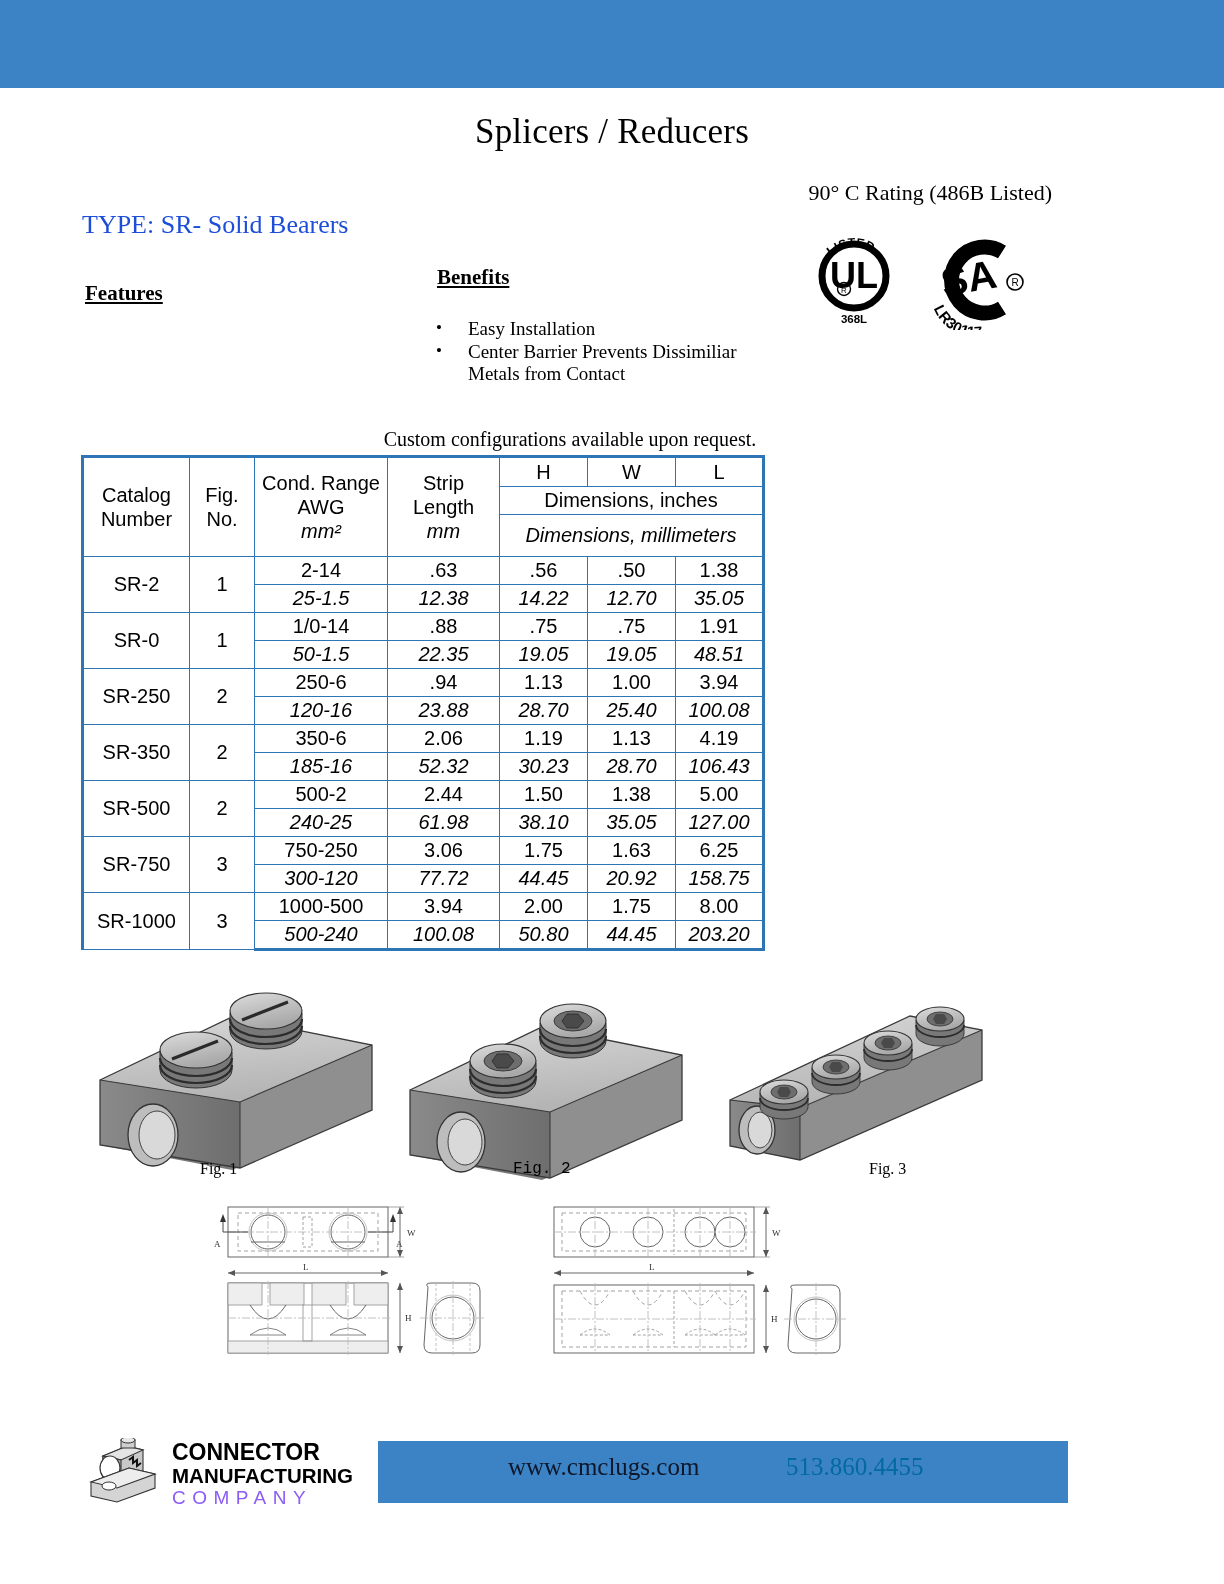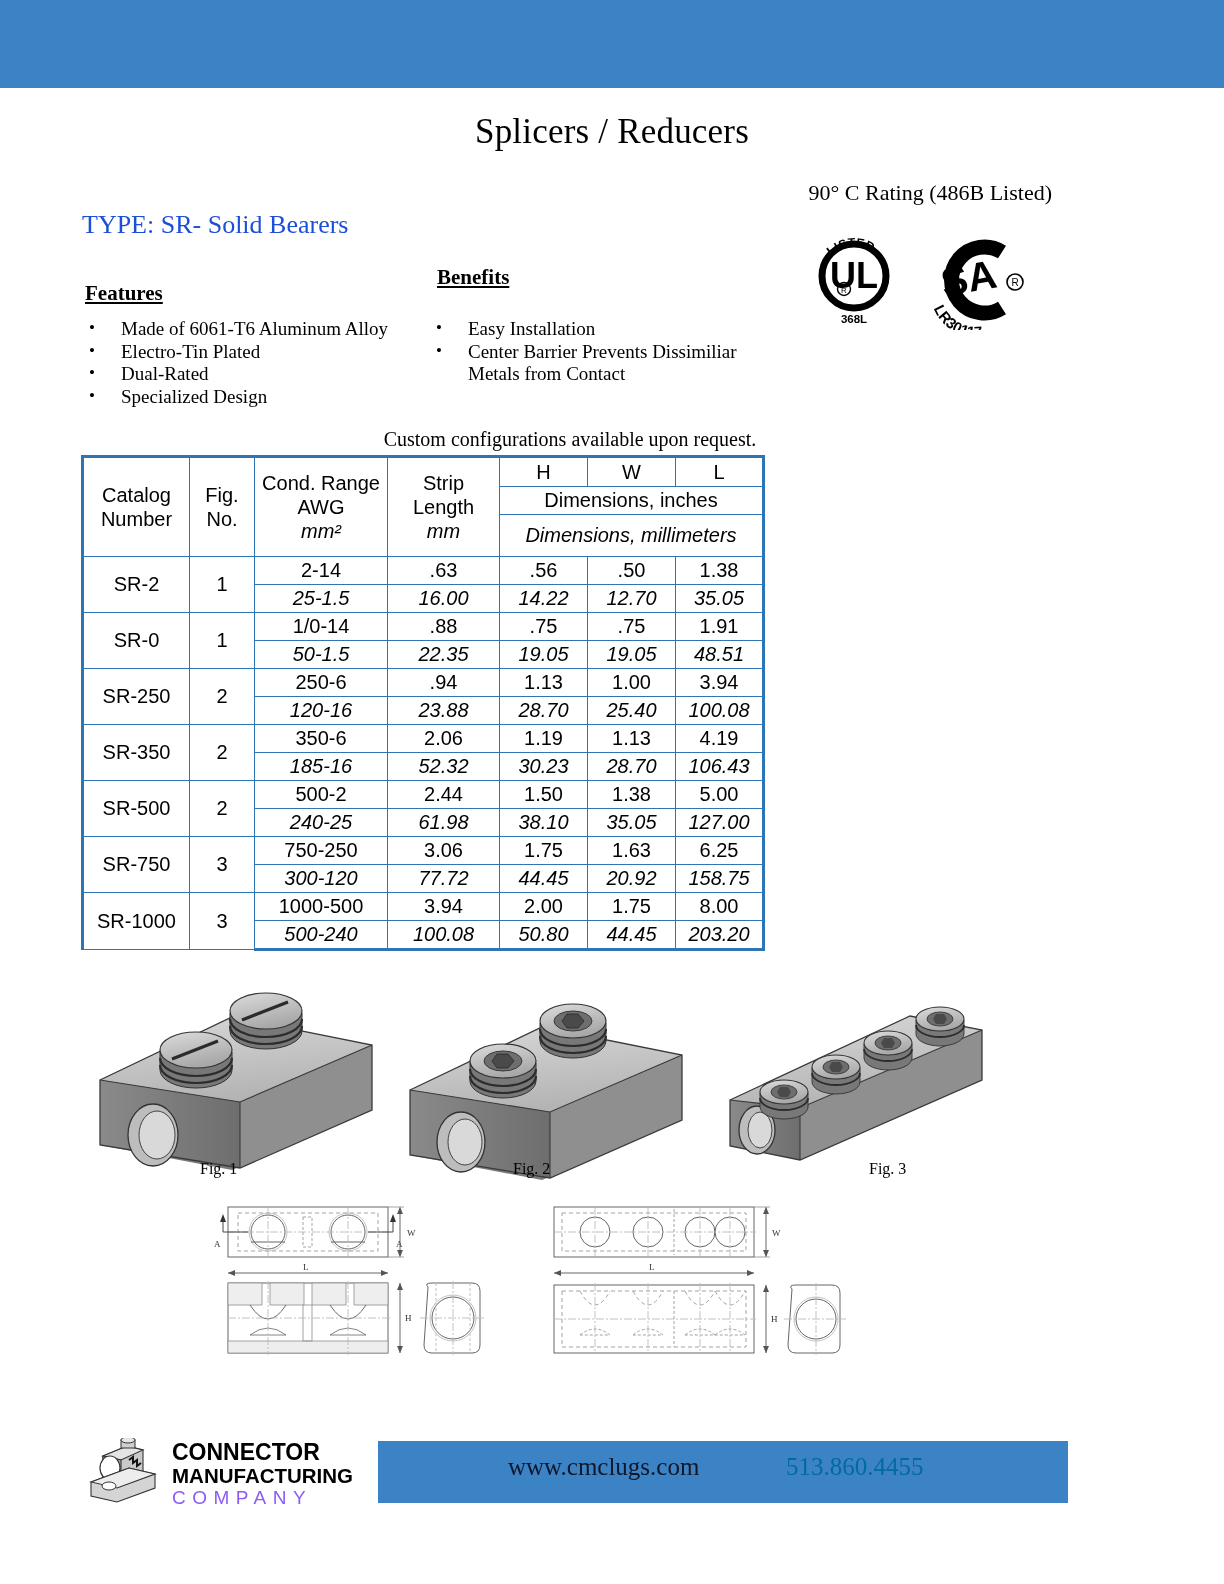--- a/index.html
+++ b/index.html
@@ -99,21 +99,21 @@
   .row-mm td{height:27px;font-style:italic;}
   .cat-cell{font-size:21px;}
 
   
   .figures{position:absolute;left:0;top:950px;width:1224px;height:250px;}
   .fig-cap{
     position:absolute;font-size:16px;font-family:"Liberation Serif",serif;
     top:1160px;
   }
   .fig1-cap{left:200px;}
-  .fig2-cap{left:513px;}
+  .fig2-cap{left:513px;font-family:Liberation Mono, monospace;}
   .fig3-cap{left:869px;}
 
   
   .drawings{position:absolute;left:0px;top:1195px;width:1224px;height:170px;}
 
   
   .footer-bar{position:absolute;left:378px;top:1441px;width:690px;height:62px;background:#3b83c5;}
   .footer-url{
     position:absolute;left:508px;top:1453px;
     font-size:25px;color:#0f172a;font-family:"Liberation Serif",serif;
@@ -162,26 +162,20 @@
       <path id="csaarc" d="M 14 72 A 45 45 0 0 0 96 86" fill="none"></path>
       <text font-family="Liberation Sans, sans-serif" font-size="15" font-weight="bold" fill="#000">
         <textPath href="#csaarc" startOffset="6%">LR30117</textPath>
       </text>
     </svg>
   </div>
 
   <div class="col-head features-head">Features</div>
   <div class="col-head benefits-head">Benefits</div>
 
-  <ul class="bullets features-list">
-    <li>Made of 6061-T6 Aluminum Alloy</li>
-    <li>Electro-Tin Plated</li>
-    <li>Dual-Rated</li>
-    <li>Specialized Design</li>
-  </ul>
 
   <ul class="bullets benefits-list">
     <li>Easy Installation</li>
     <li>Center Barrier Prevents Dissimiliar Metals from Contact</li>
   </ul>
 
   <div class="custom-note">Custom configurations available upon request.</div>
 
   <table class="spec-table">
     <colgroup>
@@ -228,21 +222,21 @@
         <td class="cat-cell outer-l" rowspan="2">SR-2</td>
         <td rowspan="2">1</td>
         <td>2-14</td>
         <td>.63</td>
         <td>.56</td>
         <td>.50</td>
         <td class="outer-r">1.38</td>
       </tr>
       <tr class="row-mm">
         <td>25-1.5</td>
-        <td>16.00</td>
+        <td>12.38</td>
         <td>14.22</td>
         <td>12.70</td>
         <td class="outer-r">35.05</td>
       </tr>
 
       <tr class="row-in">
         <td class="cat-cell outer-l" rowspan="2">SR-0</td>
         <td rowspan="2">1</td>
         <td>1/0-14</td>
         <td>.88</td>

